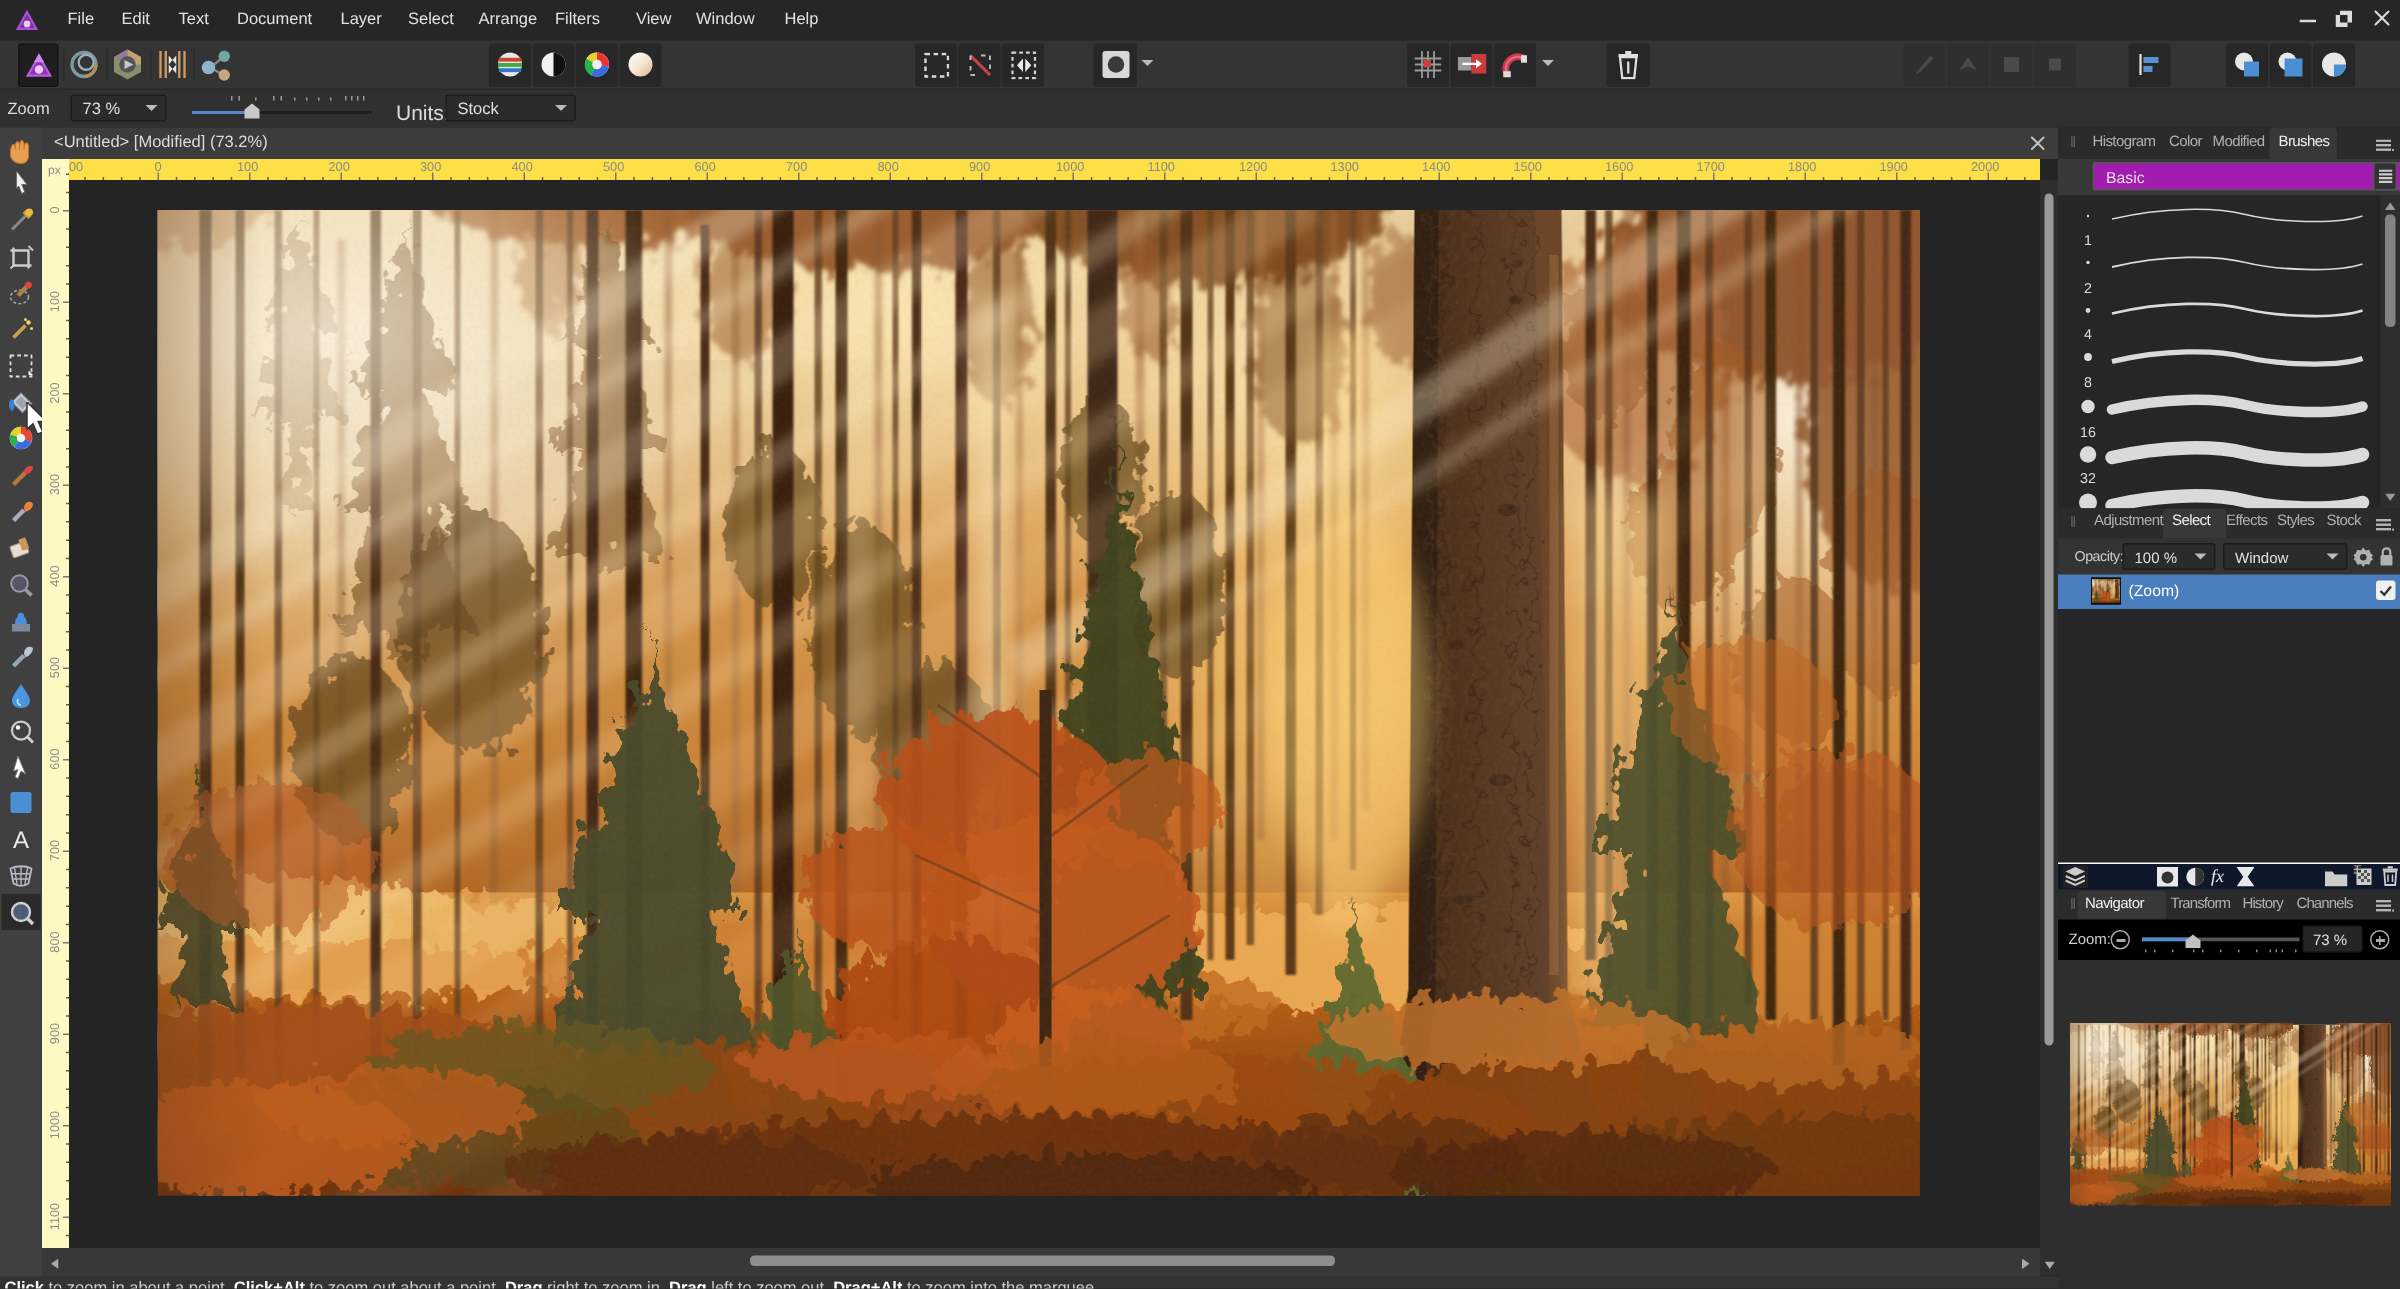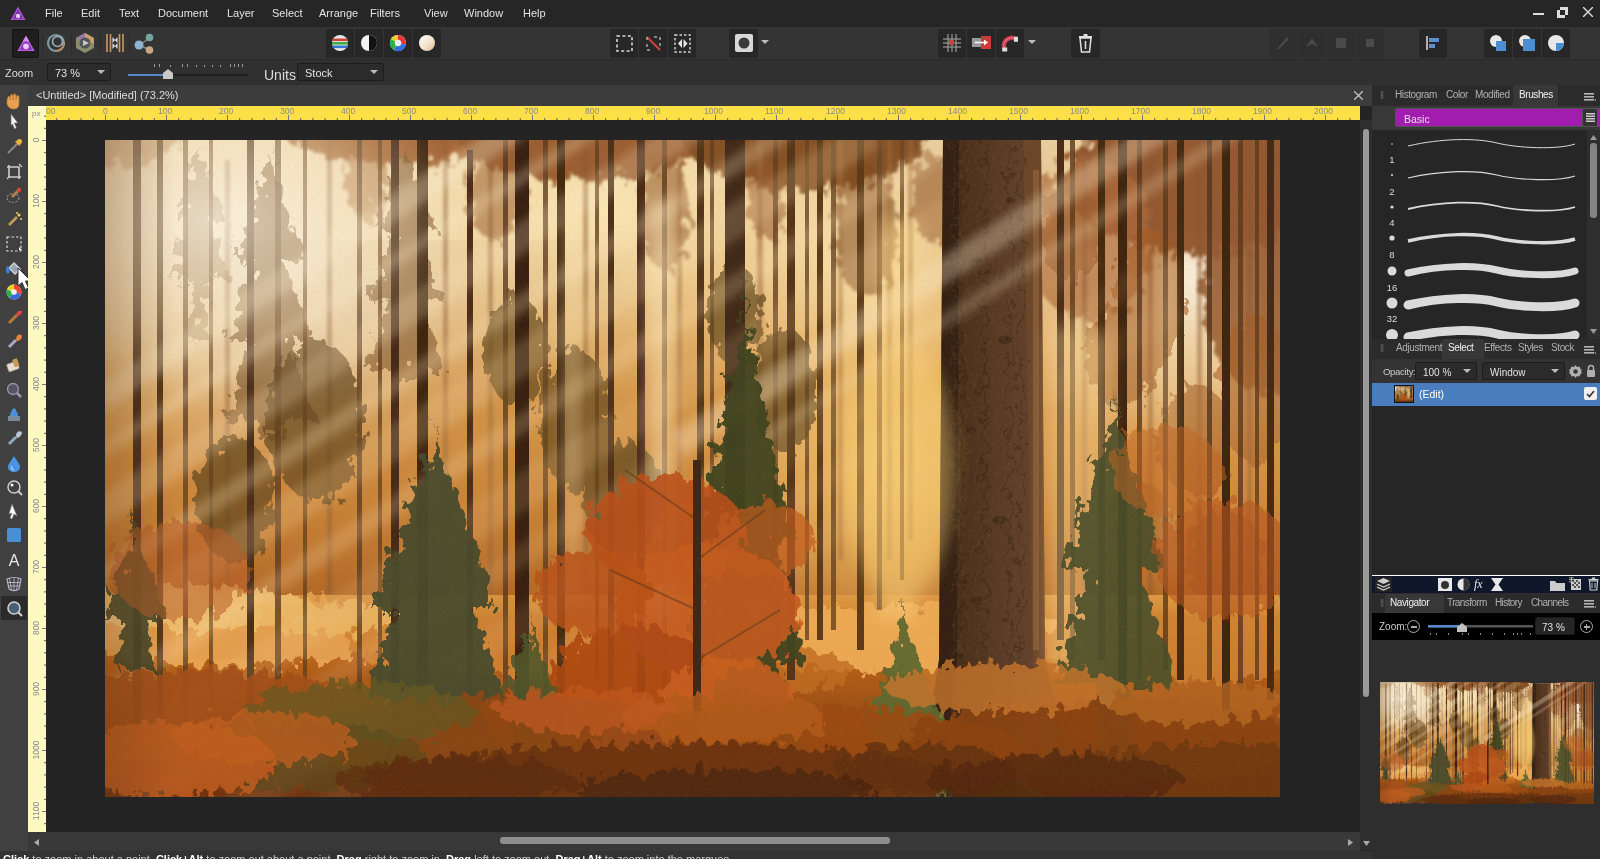--- a/index.html
+++ b/index.html
@@ -587,21 +587,21 @@
       </svg>
   <svg class="abs" style="left:214px;top:5px" width="10" height="14" viewBox="0 0 10 14">
         <rect x="1" y="6" width="8" height="7" rx="1" fill="#b0b0b0"></rect>
         <path d="M2.5 6 V4 a2.5 2.5 0 0 1 5 0 V6" fill="none" stroke="#b0b0b0" stroke-width="1.5"></path>
       </svg>
  </div>
  <div class="abs" style="left:0;top:298px;width:228px;height:23px;background:#4a7dbd">
   <div class="abs" style="left:22px;top:2px;width:20px;height:18px;background:#000;border:1px solid #111"><svg width="18" height="16" viewBox="0 0 1175 657" preserveAspectRatio="xMidYMid slice">
           <use href="#scene"></use>
         </svg></div>
-  <span class="abs" style="left:47px;top:5px;font-size:10.5px;color:#fff">(Edit)</span>
+  <span class="abs" style="left:47px;top:5px;font-size:10.5px;color:#fff">(Zoom)</span>
   <div class="abs" style="left:212px;top:4px;width:13px;height:13px;background:#f0f0f0;border-radius:2px">
         <svg style="position:absolute;left:2px;top:3px" width="9" height="8" viewBox="0 0 9 8">
           <path d="M1 4 L3.5 6.5 L8 1" fill="none" stroke="#333" stroke-width="1.6"></path>
         </svg>
       </div>
  </div>
  <div class="abs" style="left:0;top:321px;width:228px;height:169px;background:#262626"></div>
  <div class="abs" style="left:0;top:490px;width:228px;height:18px;background:#0f172a;border-top:1px solid #ffffff">
   <div class="abs" style="left:3px;top:1px;width:17px;height:15px;background:#222"></div>
   <svg class="abs" style="left:5px;top:2px" width="13" height="13" viewBox="0 0 13 13">

